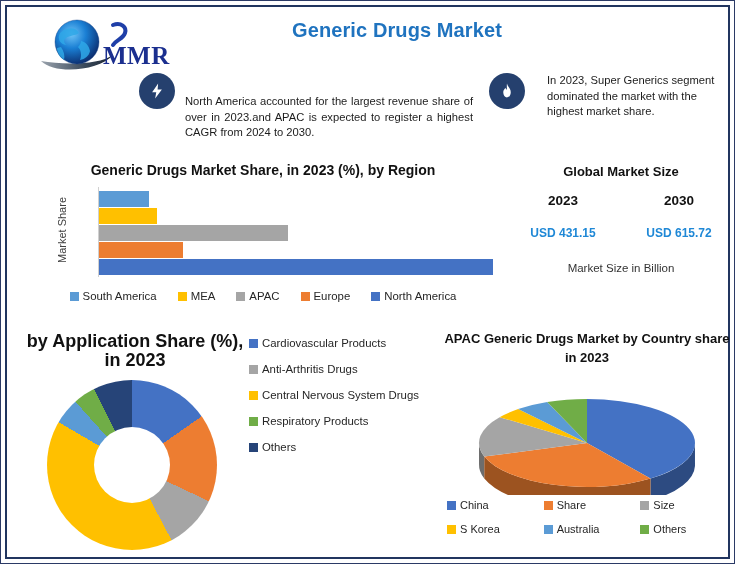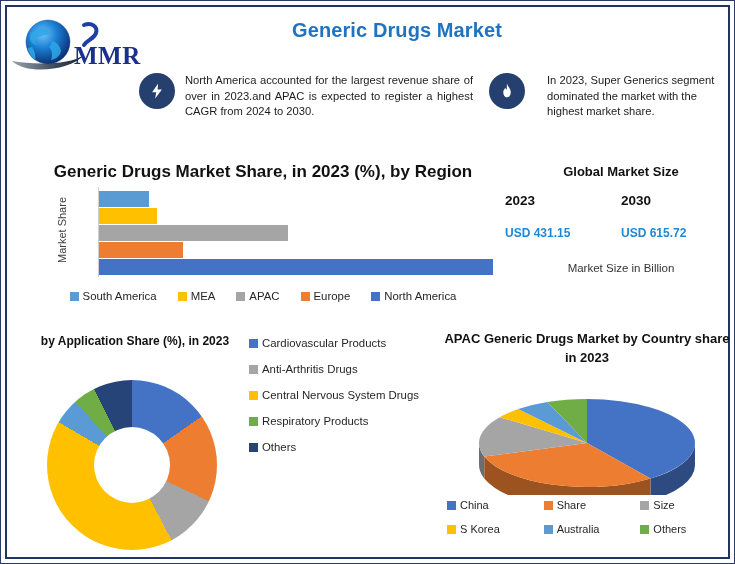--- a/index.html
+++ b/index.html
@@ -25,21 +25,21 @@
     top: 4px;
     right: 4px;
     bottom: 4px;
     border: 2px solid #21355f;
     box-sizing: border-box;
   }
 
   
   .logo {
     position: absolute;
-    left: 1px;
+    left: 30px;
     top: 10px;
     width: 150px;
     height: 58px;
   }
   .logo svg { display: block; }
 
   .main-title {
     position: absolute;
     left: 180px;
     top: 12px;
@@ -66,34 +66,34 @@
     align-items: center;
     justify-content: center;
     margin-right: 10px;
   }
   .fact-text {
     font-size: 11.2px;
     line-height: 15.5px;
     color: #1c1c1c;
   }
   #fact-left  { left: 132px; top: 66px; width: 345px; }
-  #fact-left .fact-text { text-align: justify; width: 288px; }
+  #fact-left .fact-text { text-align: justify; width: 288px; margin-top: 21px; }
   #fact-right { left: 482px; top: 66px; width: 245px; }
   #fact-right .fact-text { width: 196px; margin-left: 12px; }
 
   
   .bar-section {
     position: absolute;
     left: 22px;
     top: 155px;
     width: 468px;
     height: 150px;
   }
   .bar-title {
-    font-size: 17px;
+    font-size: 14px;
     font-weight: bold;
     color: #111;
     text-align: center;
     width: 100%;
     white-space: nowrap;
   }
   .bar-plot {
     position: absolute;
     left: 0;
     top: 25px;
@@ -172,21 +172,21 @@
     font-size: 13px;
     font-weight: bold;
     color: #111;
     margin-top: 2px;
   }
   .gms-cols {
     display: flex;
     justify-content: space-around;
     margin-top: 14px;
   }
-  .gms-col { text-align: left; width: 50%; }
+  .gms-col { text-align: center; width: 50%; }
   .gms-year {
     font-size: 13.5px;
     font-weight: bold;
     color: #111;
   }
   .gms-val {
     font-size: 12px;
     font-weight: bold;
     color: #1f88d6;
     margin-top: 18px;
@@ -205,21 +205,21 @@
     top: 325px;
     width: 420px;
     height: 230px;
   }
   .donut-title {
     position: absolute;
     left: 0;
     top: 0;
     width: 228px;
     text-align: center;
-    font-size: 12px;
+    font-size: 18px;
     font-weight: bold;
     color: #111;
     line-height: 19px;
   }
   .donut-wrap {
     position: absolute;
     left: 26px;
     top: 48px;
     width: 170px;
     height: 170px;

